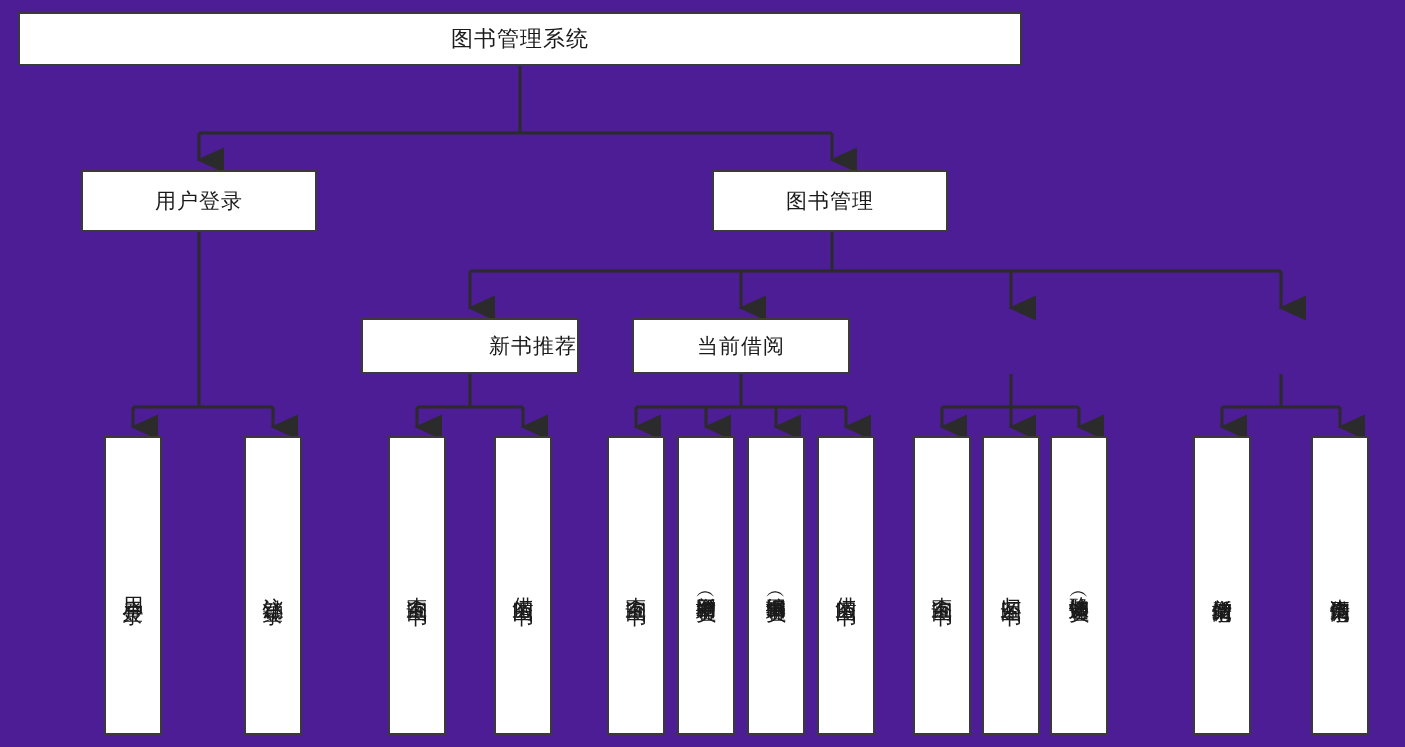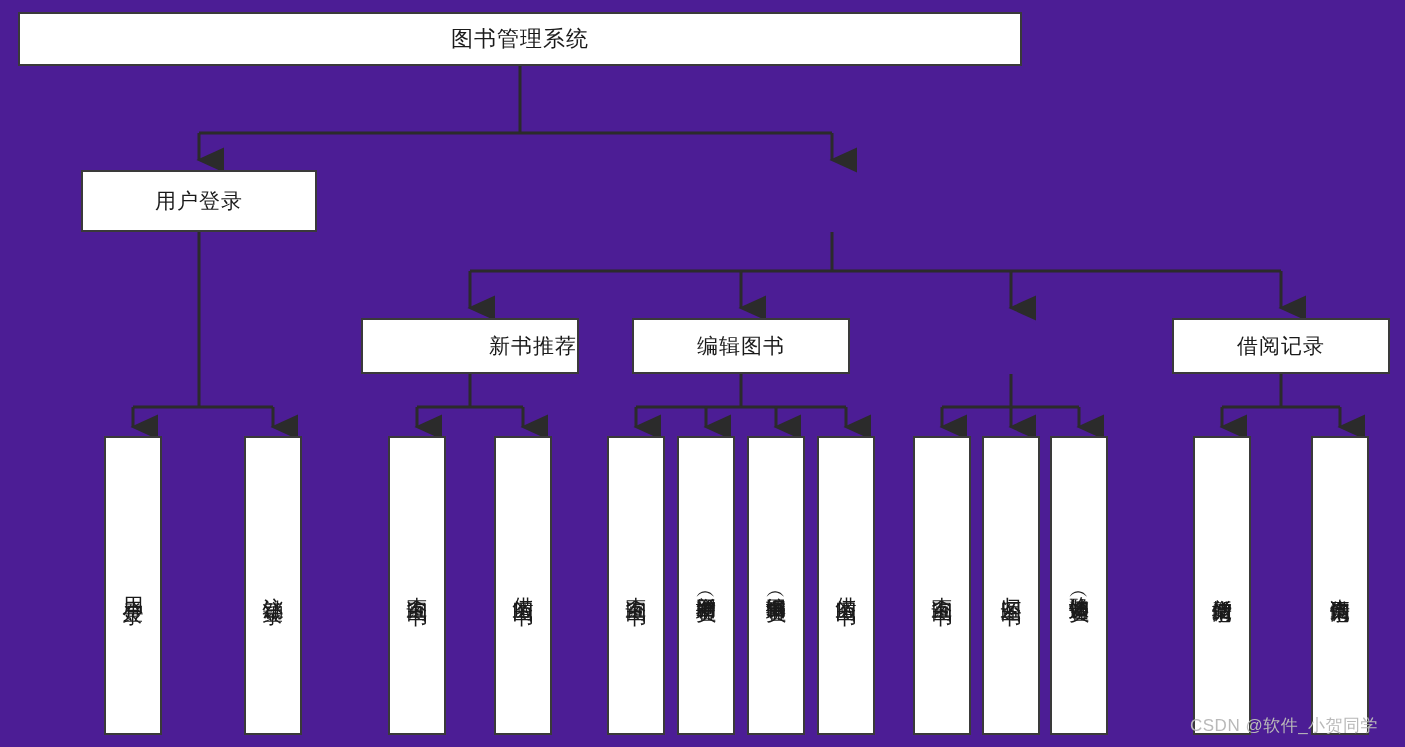--- a/index.html
+++ b/index.html
@@ -128,29 +128,29 @@
     </g>
   </svg>
 
   <div class="node horiz root" style="left:18px; top:12px; width:1004px; height:54px;">
     <span>图书管理系统</span>
   </div>
 
   <div class="node horiz" style="left:81px; top:170px; width:236px; height:62px;">
     <span>用户登录</span>
   </div>
+  <div class="node horiz" style="left:712px; top:170px; width:236px; height:62px;">
+    <span>图书管理</span>
+  </div>
 
   <div class="node horiz" style="left:361px; top:318px; width:218px; height:56px;justify-content:flex-end;">
     <span>新书推荐</span>
   </div>
   <div class="node horiz" style="left:632px; top:318px; width:218px; height:56px;">
-    <span>编辑图书</span>
-  </div>
-  <div class="node horiz" style="left:1172px; top:318px; width:218px; height:56px;">
-    <span>借阅记录</span>
+    <span>当前借阅</span>
   </div>
 
   <div class="node vert" style="left:104px; top:436px; width:58px; height:299px;">
     <span class="vtext">用户登录</span>
   </div>
   <div class="node vert" style="left:244px; top:436px; width:58px; height:299px;">
     <span class="vtext">注销登录</span>
   </div>
 
   <div class="node vert" style="left:388px; top:436px; width:58px; height:299px;">
@@ -183,15 +183,14 @@
     <span class="vtext">确认归还（管理员）</span>
   </div>
 
   <div class="node vert dense" style="left:1193px; top:436px; width:58px; height:299px;">
     <span class="vtext">新增借阅记录</span>
   </div>
   <div class="node vert dense" style="left:1311px; top:436px; width:58px; height:299px;">
     <span class="vtext">查询借阅记录</span>
   </div>
 
-  <div class="watermark" style="left:1190px; top:714px;">CSDN @软件_小贺同学</div>
 
 </div>
 
 </body></html>

